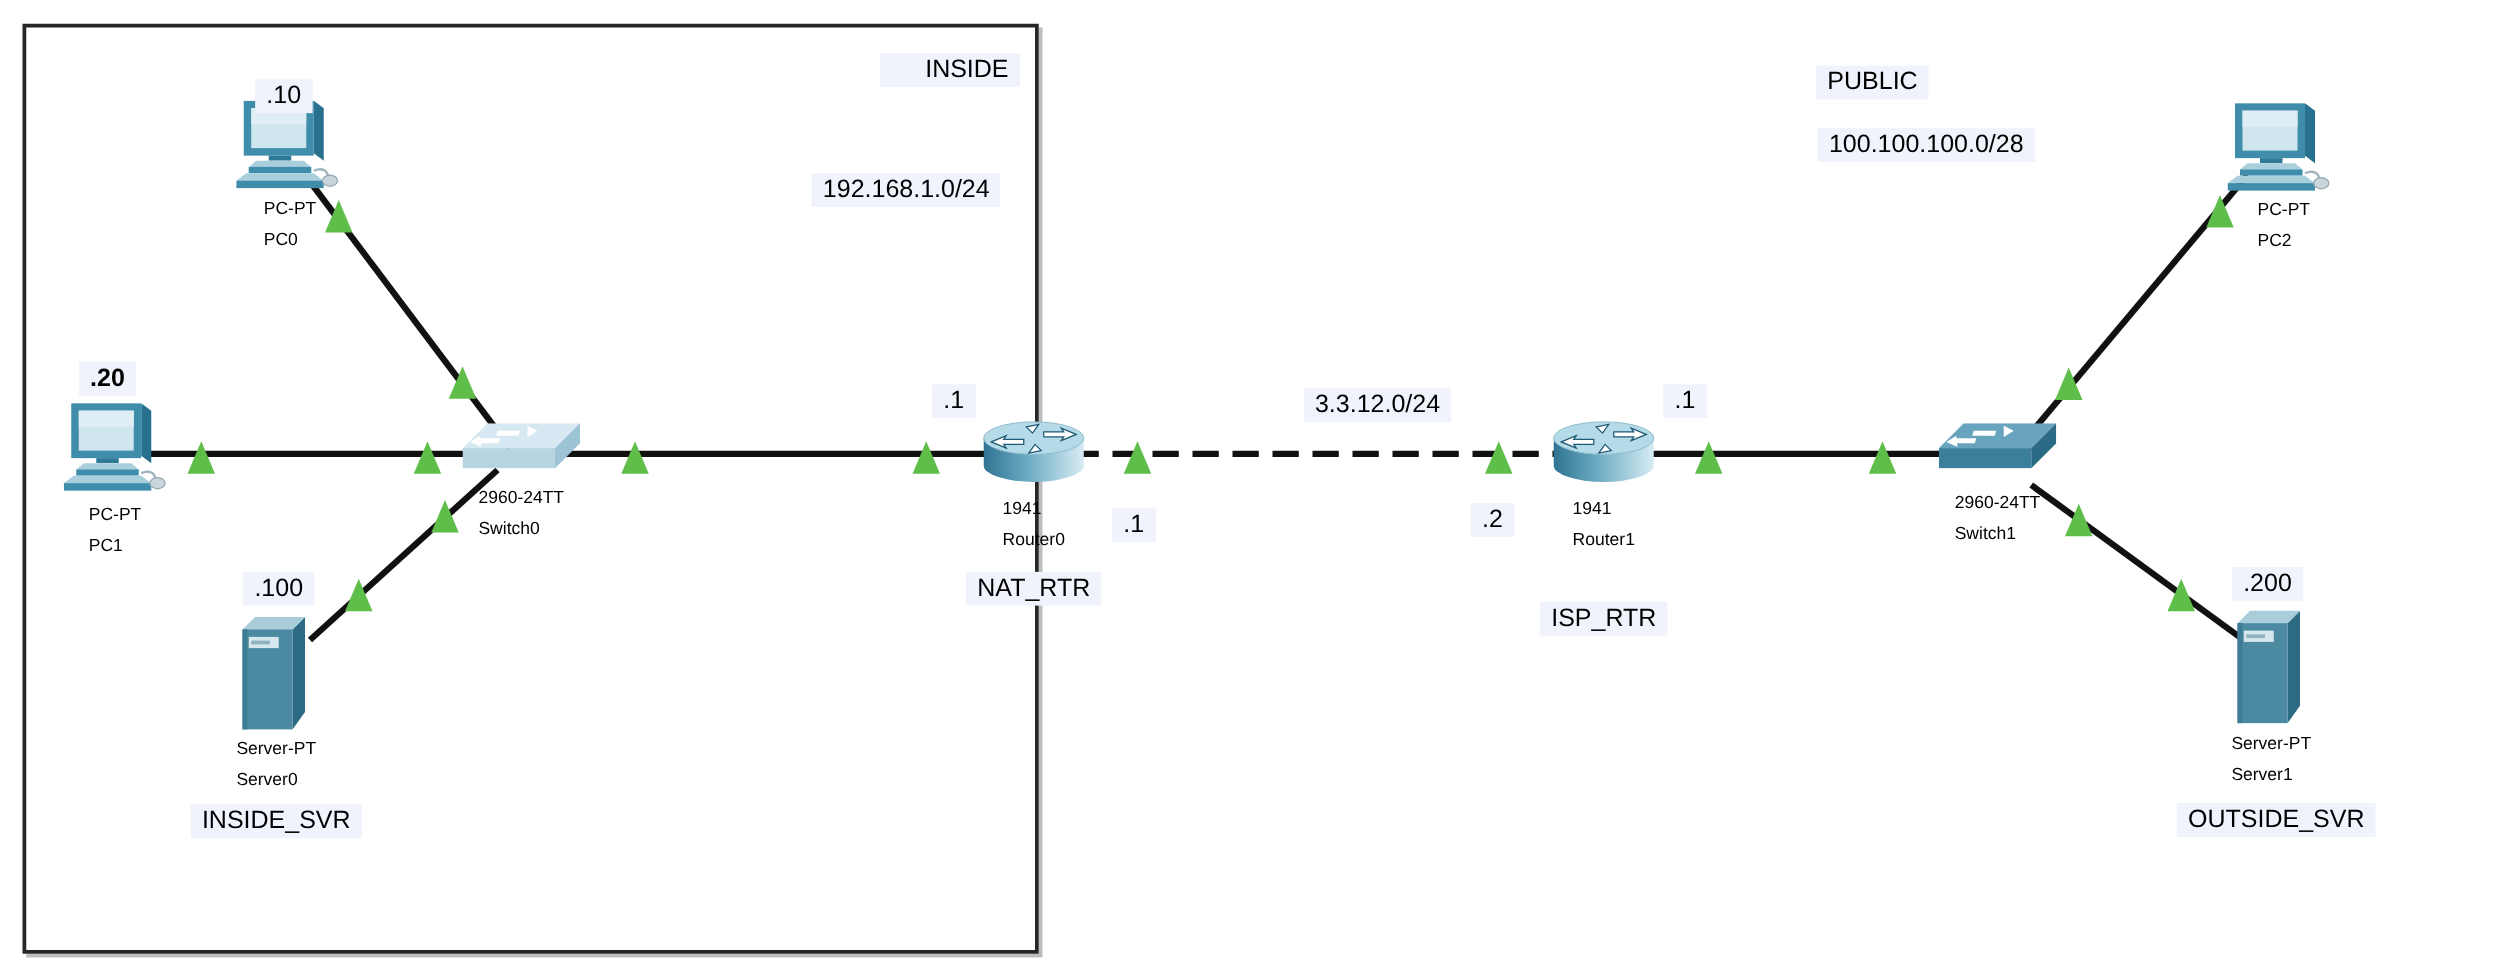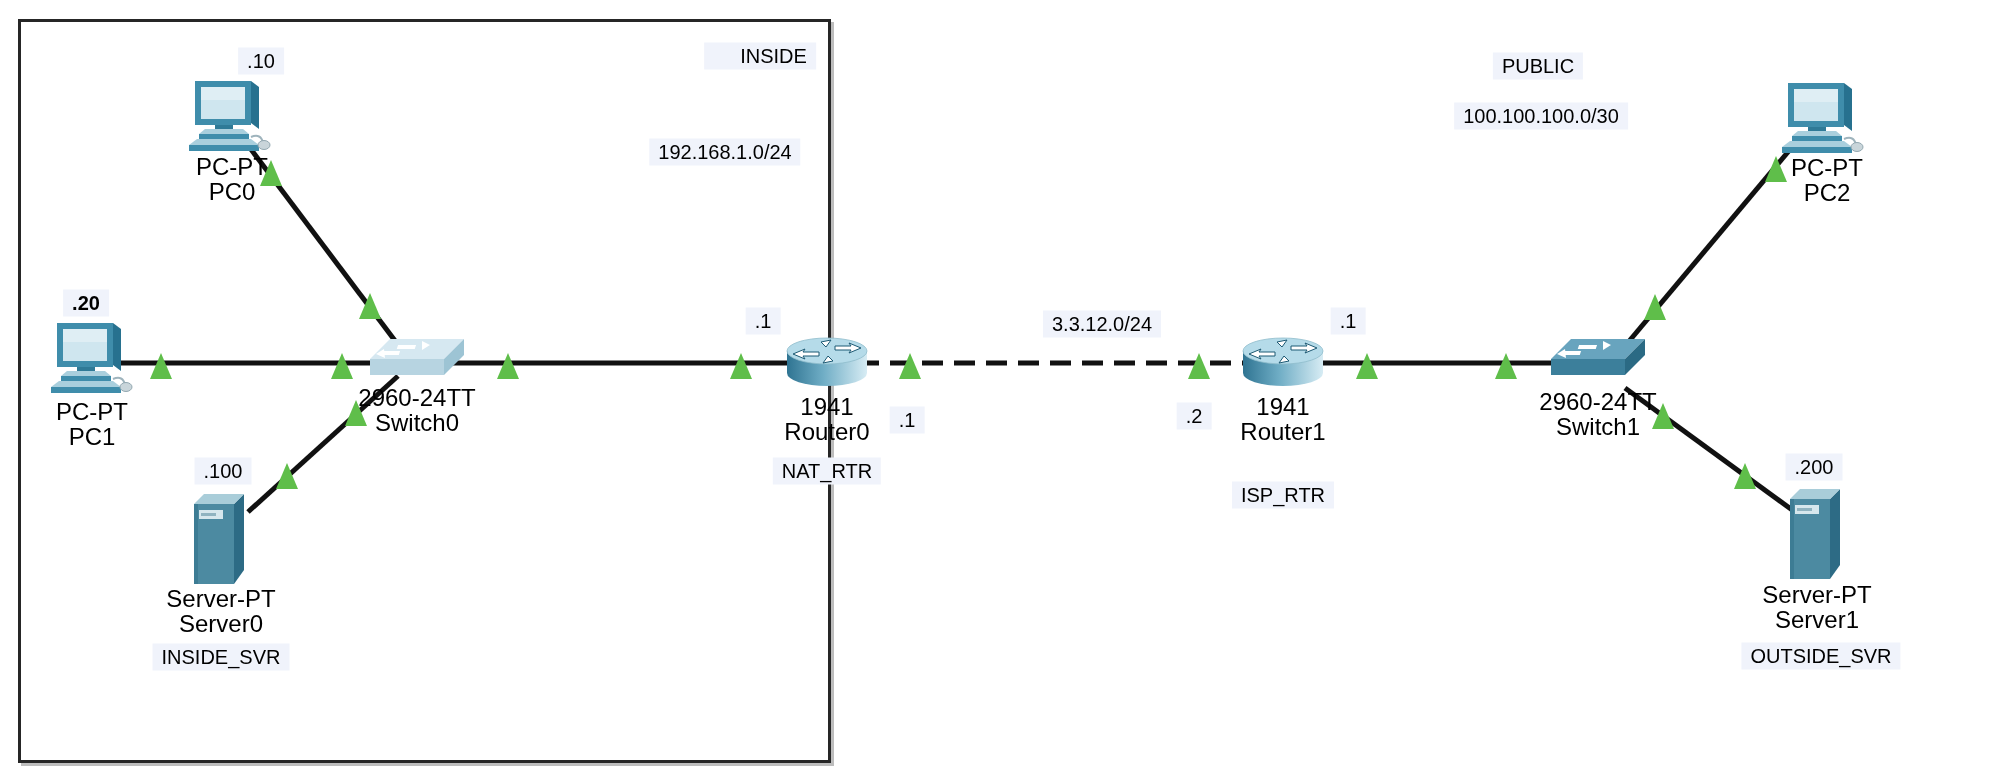--- a/index.html
+++ b/index.html
@@ -14,21 +14,21 @@
   #wires{position:absolute;left:0;top:0;}
   .wire{stroke:#111111;stroke-width:5;}
   .wire.dashed{stroke-dasharray:21 11;}
   .up-arrow{fill:#5fbe4a;}
   .note{
     position:absolute;transform:translate(-50%,-50%);
     background:#f0f3fb;padding:2px 9px;font-size:20px;white-space:nowrap;
   }
   .caption{
     position:absolute;transform:translate(-50%,-50%);
-    text-align:center;font-size:24px;line-height:25px;white-space:nowrap;
+    text-align:left;font-size:14px;line-height:25px;white-space:nowrap;
   }
   .device{position:absolute;transform:translate(-50%,-50%);}
   
   .switch-light .sw-top{fill:#d6e8f1;} .switch-light .sw-front{fill:#b7d4e1;} .switch-light .sw-side{fill:#9dc4d4;}
   .switch-dark  .sw-top{fill:#68a4be;} .switch-dark  .sw-front{fill:#3c7f9b;} .switch-dark  .sw-side{fill:#2b6a84;}
 </style>
 </head>
 <body>
 
 <div class="canvas">
@@ -224,31 +224,31 @@
   </div>
   <div class="caption" style="left:1827px;top:180px;">
     <div>PC-PT</div>
     <div>PC2</div>
   </div>
   <div class="caption" style="left:1817px;top:607px;">
     <div>Server-PT</div>
     <div>Server1</div>
   </div>
 
-  <div class="note" style="left:227px;top:61px;margin-left:34px;">.10</div>
+  <div class="note" style="left:227px;top:77px;">.10</div>
   <div class="note" style="left:86px;top:303px;font-weight:bold;">.20</div>
   <div class="note" style="left:223px;top:471px;">.100</div>
   <div class="note" style="left:763px;top:321px;">.1</div>
   <div class="note" style="left:907px;top:420px;">.1</div>
   <div class="note" style="left:1102px;top:324px;">3.3.12.0/24</div>
   <div class="note" style="left:1194px;top:416px;">.2</div>
   <div class="note" style="left:1348px;top:321px;">.1</div>
   <div class="note" style="left:760px;top:56px;padding-left:36px;">INSIDE</div>
   <div class="note" style="left:725px;top:112px;margin-top:40px;">192.168.1.0/24</div>
-  <div class="note" style="left:1538px;top:66px;">PUBLIC</div>
-  <div class="note" style="left:1541px;top:116px;">100.100.100.0/30</div>
+  <div class="note" style="left:1498px;top:66px;">PUBLIC</div>
+  <div class="note" style="left:1541px;top:116px;">100.100.100.0/28</div>
   <div class="note" style="left:1814px;top:467px;">.200</div>
   <div class="note" style="left:827px;top:471px;">NAT_RTR</div>
   <div class="note" style="left:1283px;top:495px;">ISP_RTR</div>
   <div class="note" style="left:221px;top:657px;text-align:right;">INSIDE_SVR</div>
   <div class="note" style="left:1821px;top:656px;">OUTSIDE_SVR</div>
 
 </div>
 
 </body></html>

